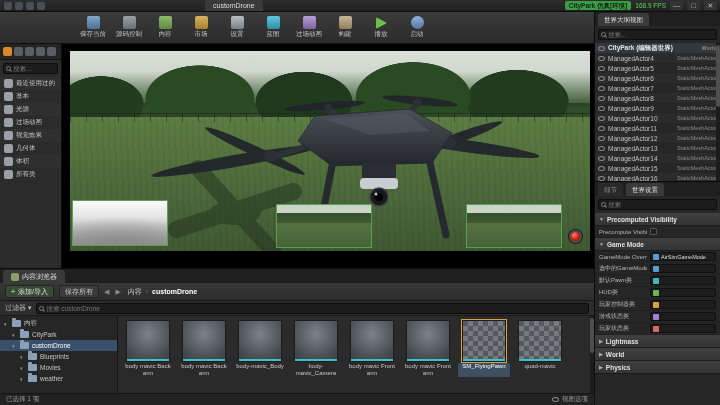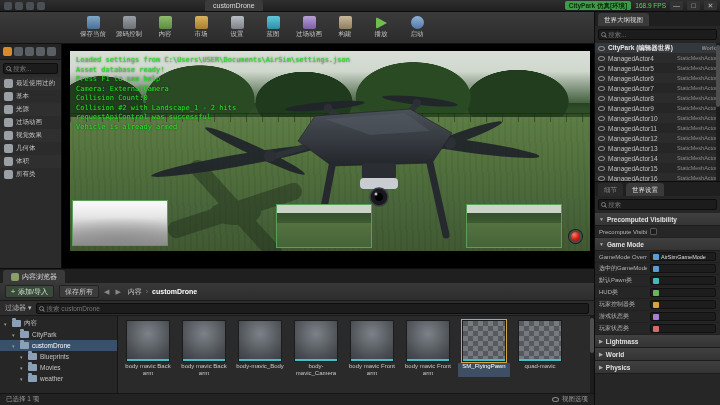--- a/index.html
+++ b/index.html
@@ -366,28 +366,20 @@
             <line x1="360" y1="112" x2="376" y2="184"></line>
           </g>
 
           <rect x="292" y="112" width="34" height="16" rx="3" fill="#2a2e33"></rect>
           <rect x="290" y="127" width="38" height="11" rx="4" fill="#c9cdd1"></rect>
           <circle cx="309" cy="146" r="9" fill="#17191c" stroke="#3a3f45" stroke-width="1.5"></circle>
           <circle cx="309" cy="146" r="4" fill="#000"></circle>
           <circle cx="306" cy="143" r="1.5" fill="#e8e8e8" opacity="0.8"></circle>
         </svg>
 
-        <div class="debug-text" id="debug-lines">Loaded settings from C:\Users\USER\Documents\AirSim\settings.json
-Asset database ready!
-Press F1 to see help
-Camera: ExternalCamera
-Collision Count:0
-Collision #2 with Landscape_1 - 2 hits
-requestApiControl was successful
-Vehicle is already armed</div>
 
         <div class="preview pv-depth"></div>
         <div class="preview pv-scene pv-scene1"></div>
         <div class="preview pv-scene pv-scene2"></div>
         <div id="record-btn"></div>
       </div>
     </div>
   </div>
 
   <div id="content-browser">

